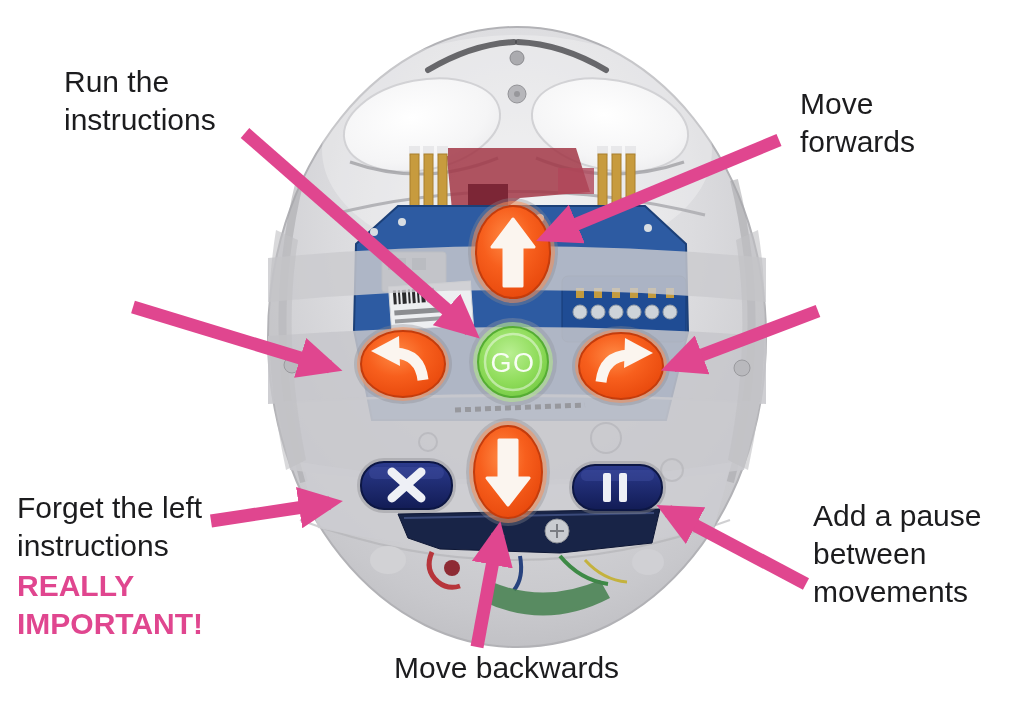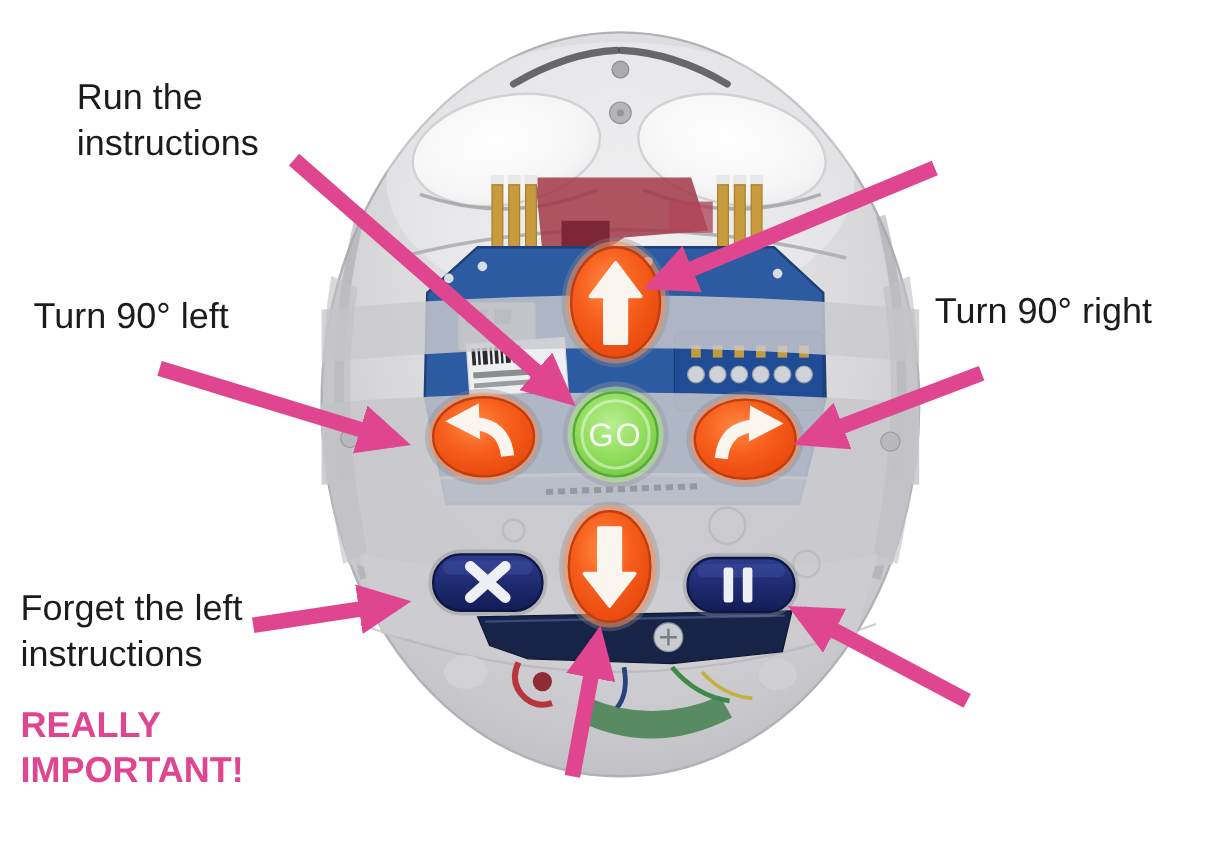--- a/index.html
+++ b/index.html
@@ -10,21 +10,21 @@
   .canvas{
     position:relative;width:1024px;height:711px;background:#ffffff;overflow:hidden;
     font-family:"Liberation Sans",sans-serif;
   }
   .canvas svg{position:absolute;left:0;top:0;}
   .label{
     position:absolute;font-size:30px;line-height:1.26;color:var(--label-text);
     white-space:pre-line;letter-spacing:0;
   }
   .label .em{
-    display:block;color:var(--annotation-pink);font-weight:700;white-space:pre-line;margin-top:22px;
+    display:block;color:var(--annotation-pink);font-weight:700;white-space:pre-line;margin-top:3px;
   }
   
   .pink-f{fill:var(--annotation-pink);}
   .pink-s{stroke:var(--annotation-pink);}
   .orange-btn{fill:url(#gradOrange);stroke:#c43c0c;stroke-width:2;}
   .green-btn{fill:url(#gradGreen);stroke:#55ad33;stroke-width:2;}
   .navy-btn{fill:url(#gradNavy);stroke:#0d1744;stroke-width:2;}
   .glyph{fill:#fbf5ef;}
   .go-text{
     fill:rgba(255,255,255,.92);font-size:27px;letter-spacing:1.5px;
@@ -253,27 +253,31 @@
       <line x1="818" y1="311" x2="673" y2="366" class="pink-s" marker-end="url(#arrowhead)"></line>
       <line x1="211" y1="521" x2="330" y2="503" class="pink-s" marker-end="url(#arrowhead)"></line>
       <line x1="806" y1="584" x2="668" y2="511" class="pink-s" marker-end="url(#arrowhead)"></line>
       <line x1="477" y1="647" x2="498" y2="534" class="pink-s" marker-end="url(#arrowhead)"></line>
     </g>
   </svg>
 
   <div class="label" style="left:64px;top:63px">Run the
 instructions</div>
 
-
-  <div class="label" style="left:28px;top:245px">Turn 90° left</div>
-
-  <div class="label" style="left:779px;top:241px">Turn 90° right</div>
+  <div class="label" style="left:800px;top:85px">Move
+forwards</div>
+
+
 
   <div class="label" style="left:17px;top:451px">
     <span>Forget the left
 instructions</span>
     <span class="em">REALLY
 IMPORTANT!</span>
   </div>
 
-
+  <div class="label" style="left:813px;top:497px">Add a pause
+between
+movements</div>
+
+  <div class="label" style="left:394px;top:649px">Move backwards</div>
 
 </div>
 
 </body></html>

